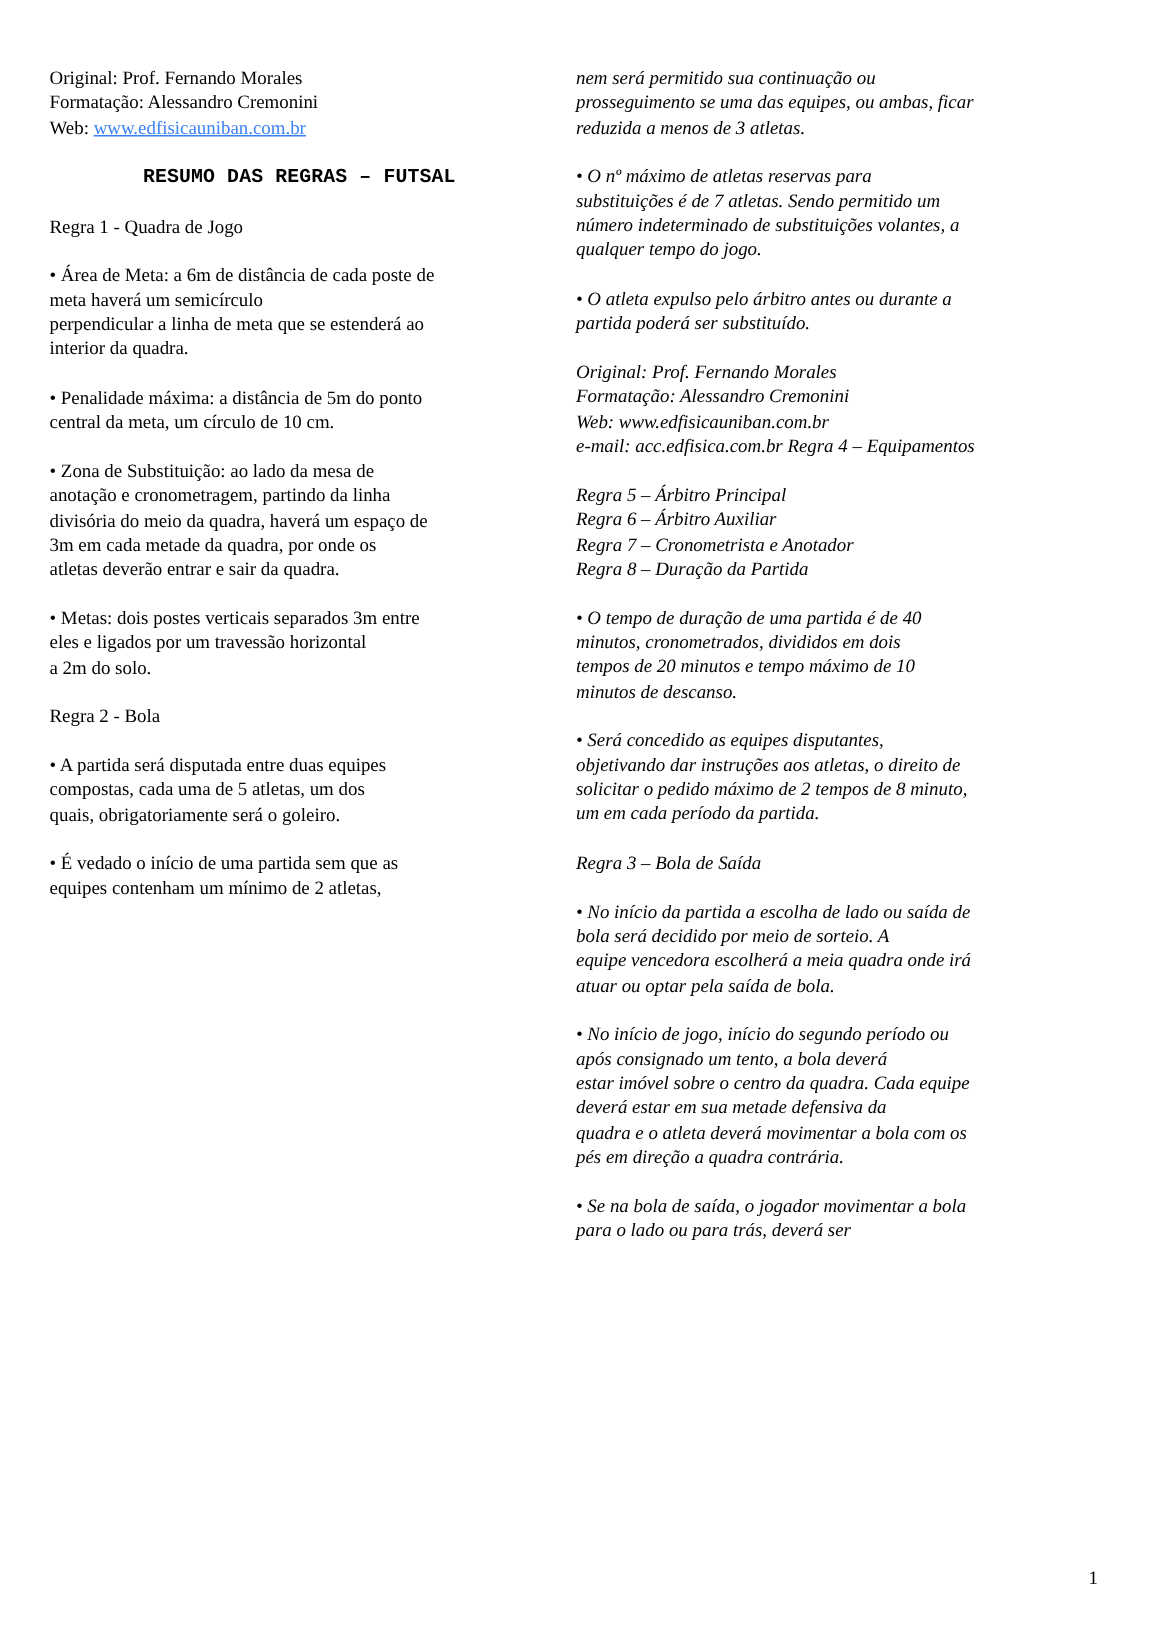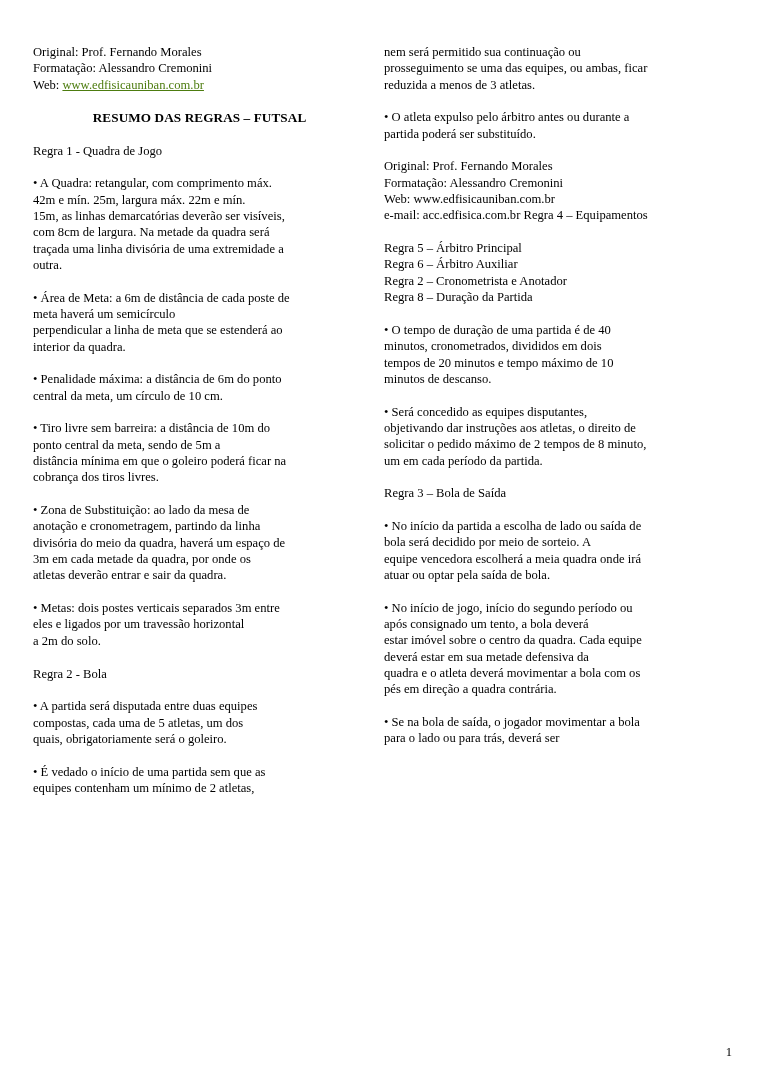--- a/index.html
+++ b/index.html
@@ -34,20 +34,21 @@
   }
   .col-left {
     width: 372px;
     padding-left: 33px;
     padding-right: 6px;
   }
   .col-right {
     width: 396px;
     padding-left: 12px;
     padding-right: 22px;
+    font-style: italic;
   }
   p {
     margin: 0;
     font-size: 12.6px;
     line-height: 16.35px;
     text-align: left;
     white-space: pre-line;
   }
   p.para {
     margin-bottom: 16.35px;
@@ -56,26 +57,27 @@
     margin-bottom: 0;
   }
   .doc-title {
     font-weight: bold;
     font-size: 13.2px;
     line-height: 16.35px;
     text-align: center;
     margin: 0;
     margin-bottom: 16.35px;
     letter-spacing: 0.1px;
+    font-family: Liberation Mono, monospace;
   }
   .spacer-title {
     height: 16.8px;
   }
   a.weblink {
-    color: #4d7c0f;
+    color: #3b82f6;
     text-decoration: underline;
   }
   .page-number {
     position: absolute;
     right: 36px;
     bottom: 27px;
     font-size: 12.6px;
     line-height: 16px;
     text-align: right;
   }
@@ -91,36 +93,26 @@
 
       <p class="tight">Original: Prof. Fernando Morales</p>
       <p class="tight">Formatação: Alessandro Cremonini</p>
       <p class="tight"><span>Web: </span><a class="weblink" href="#">www.edfisicauniban.com.br</a></p>
 
       <div class="spacer-title"></div>
 
       <p class="doc-title">RESUMO DAS REGRAS – FUTSAL</p>
 
       <p class="para">Regra 1 - Quadra de Jogo</p>
-      <p class="para">•  A Quadra: retangular, com comprimento máx.
-42m e mín. 25m, largura máx. 22m e mín.
-15m, as linhas demarcatórias deverão ser visíveis,
-com 8cm de largura. Na metade da quadra será
-traçada uma linha divisória de uma extremidade a
-outra.</p>
       <p class="para">• Área de Meta: a 6m de distância de cada poste de
 meta haverá um  semicírculo
 perpendicular a linha de meta que se estenderá ao
 interior da quadra.</p>
-      <p class="para">• Penalidade máxima: a distância de 6m do ponto
+      <p class="para">• Penalidade máxima: a distância de 5m do ponto
 central da meta, um círculo de 10 cm.</p>
-      <p class="para">• Tiro livre sem barreira: a distância de 10m do
-ponto central da meta, sendo de 5m a
-distância mínima em que o goleiro poderá ficar na
-cobrança dos tiros livres.</p>
       <p class="para">• Zona de Substituição: ao lado da mesa de
 anotação e cronometragem, partindo da linha
 divisória do meio da quadra, haverá um espaço de
 3m em cada metade da quadra, por onde os
 atletas deverão entrar e sair da quadra.</p>
       <p class="para">• Metas: dois postes verticais separados 3m entre
 eles e ligados por um travessão horizontal
 a 2m do solo.</p>
       <p class="para">Regra 2 - Bola</p>
       <p class="para">•  A partida será disputada entre duas equipes
@@ -129,29 +121,33 @@
       <p class="tight">• É vedado o início de uma partida sem que as
 equipes contenham um mínimo de 2 atletas,</p>
 
     </div>
 
     <div class="col col-right">
 
       <p class="para">nem será permitido sua continuação ou
 prosseguimento se uma das equipes, ou ambas, ficar
 reduzida a menos de 3 atletas.</p>
+      <p class="para">•  O nº máximo de atletas reservas para
+substituições é de 7 atletas. Sendo permitido um
+número indeterminado de substituições volantes, a
+qualquer tempo do jogo.</p>
       <p class="para">• O atleta expulso pelo árbitro antes ou durante a
 partida poderá ser substituído.</p>
       <p class="para">Original: Prof. Fernando Morales
 Formatação: Alessandro Cremonini
 Web: www.edfisicauniban.com.br
 e-mail: acc.edfisica.com.br Regra 4 – Equipamentos</p>
       <p class="para">Regra 5 – Árbitro Principal
 Regra 6 – Árbitro Auxiliar
-Regra 2 – Cronometrista e Anotador
+Regra 7 – Cronometrista e Anotador
 Regra 8 – Duração da Partida</p>
       <p class="para">• O tempo de duração de uma partida é de 40
 minutos, cronometrados, divididos em dois
 tempos de 20 minutos e tempo máximo de 10
 minutos de descanso.</p>
       <p class="para">• Será concedido as equipes disputantes,
 objetivando dar instruções aos atletas, o direito de
 solicitar o pedido máximo de 2 tempos de 8 minuto,
 um em cada período da partida.</p>
       <p class="para">Regra 3 – Bola de Saída</p>

